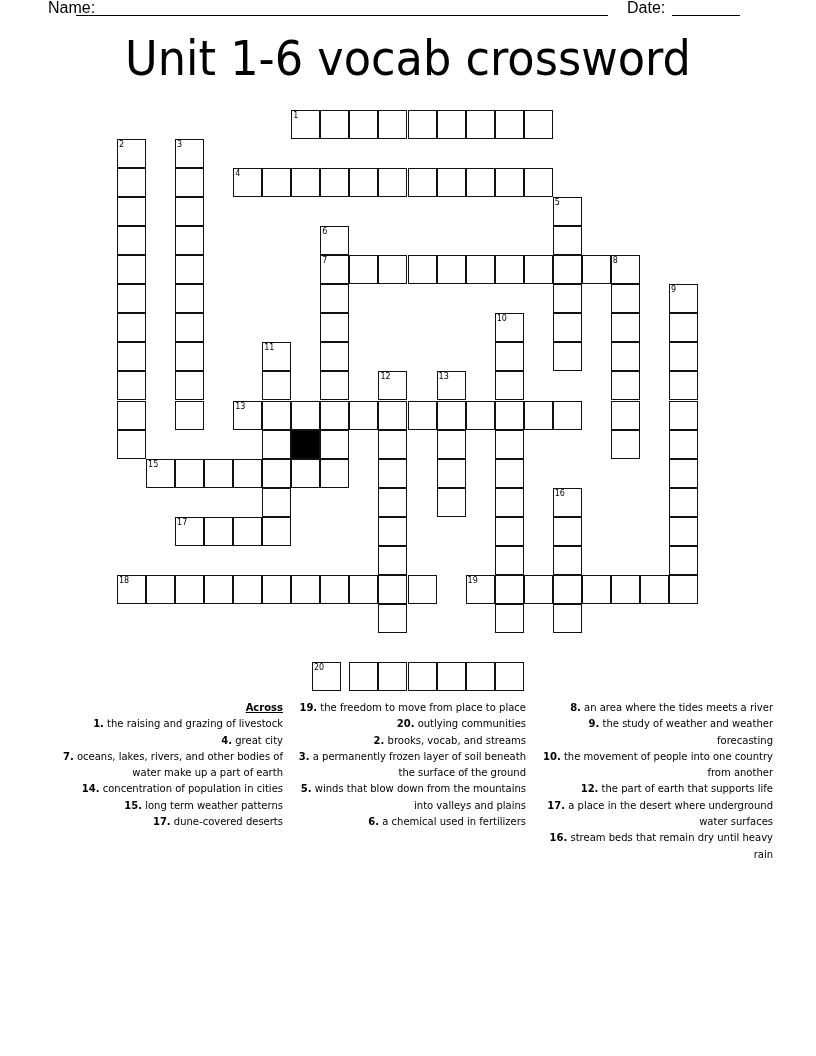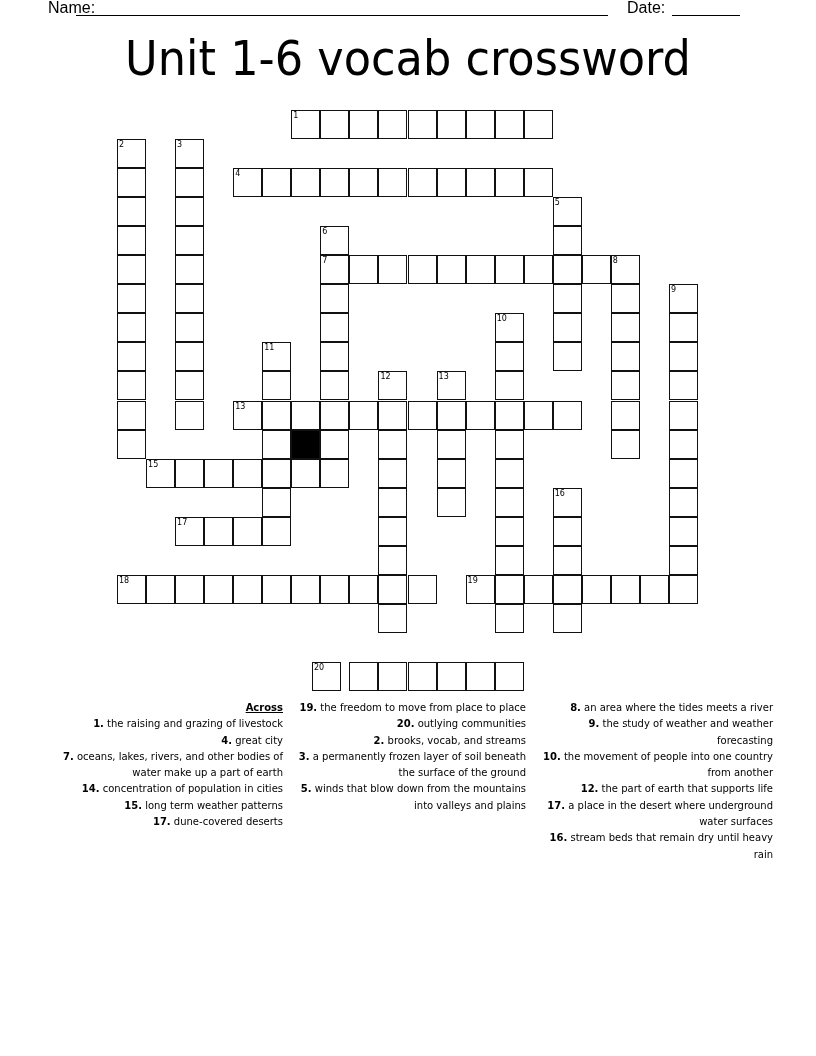--- a/index.html
+++ b/index.html
@@ -243,20 +243,21 @@
   <span class="clue"><b>15.</b><span> long term weather patterns</span></span>
   <span class="clue"><b>17.</b><span> dune-covered deserts</span></span>
 </div>
 
 <div class="clues col2">
   <span class="clue"><b>19.</b><span> the freedom to move from place to place</span></span>
   <span class="clue"><b>20.</b><span> outlying communities</span></span>
   <span class="clue"><b>2.</b><span> brooks, vocab, and streams</span></span>
   <span class="clue"><b>3.</b><span> a permanently frozen layer of soil beneath the surface of the ground</span></span>
   <span class="clue"><b>5.</b><span> winds that blow down from the mountains into valleys and plains</span></span>
+  <span class="clue"><b>6.</b><span> a chemical used in fertilizers</span></span>
 </div>
 
 <div class="clues col3">
   <span class="clue"><b>8.</b><span> an area where the tides meets a river</span></span>
   <span class="clue"><b>9.</b><span> the study of weather and weather forecasting</span></span>
   <span class="clue"><b>10.</b><span> the movement of people into one country from another</span></span>
   <span class="clue"><b>12.</b><span> the part of earth that supports life</span></span>
   <span class="clue"><b>17.</b><span> a place in the desert where underground water surfaces</span></span>
   <span class="clue"><b>16.</b><span> stream beds that remain dry until heavy rain</span></span>
 </div>

